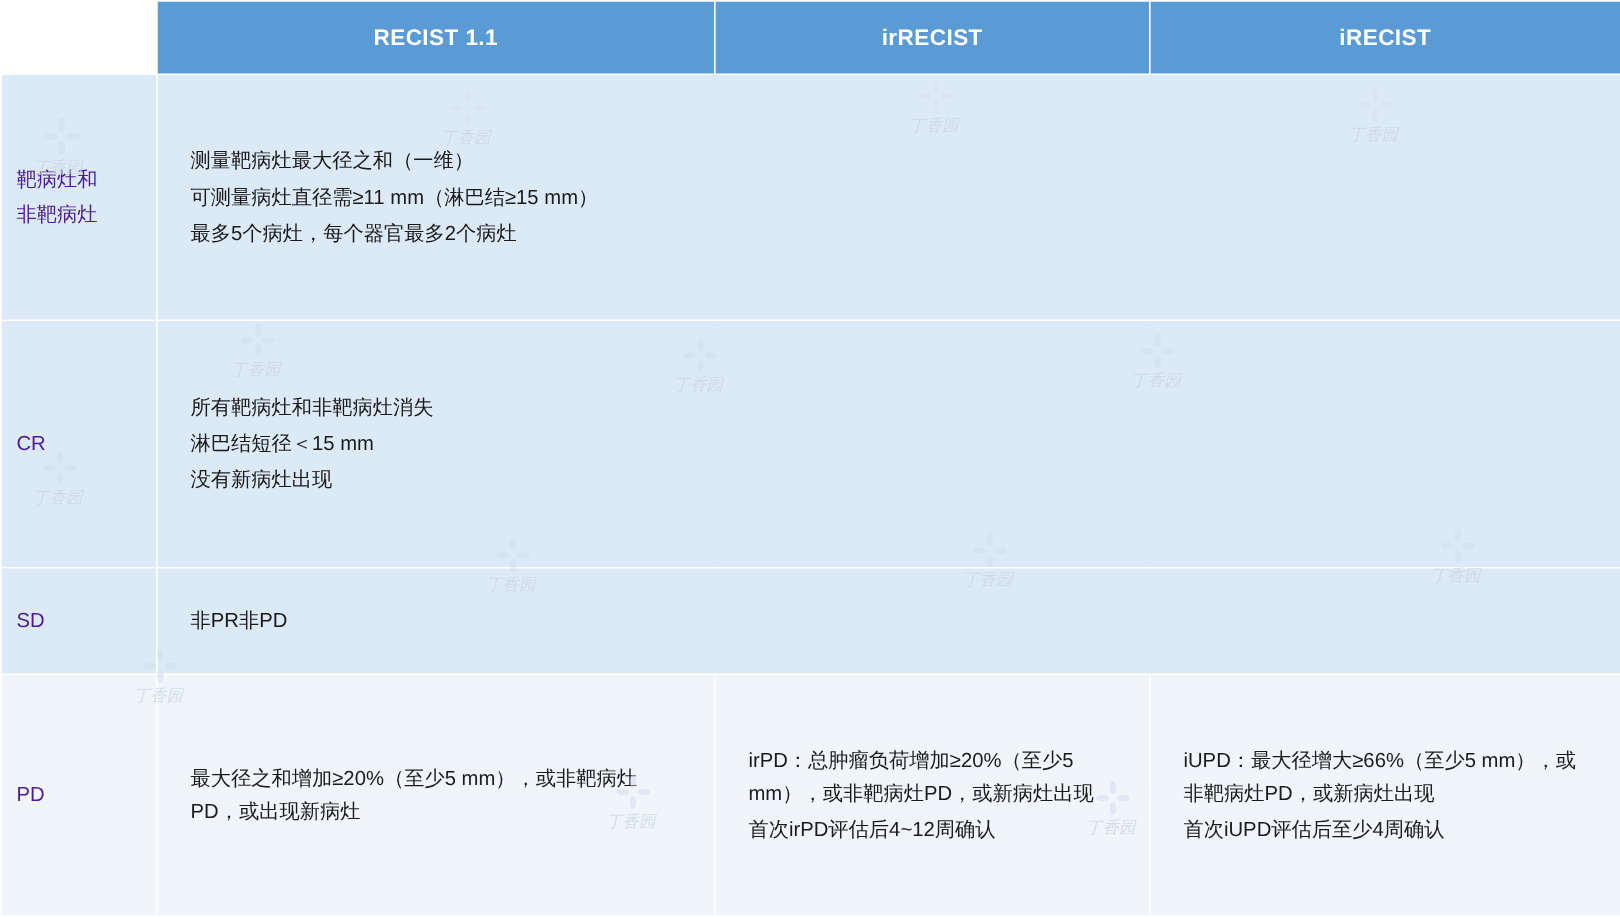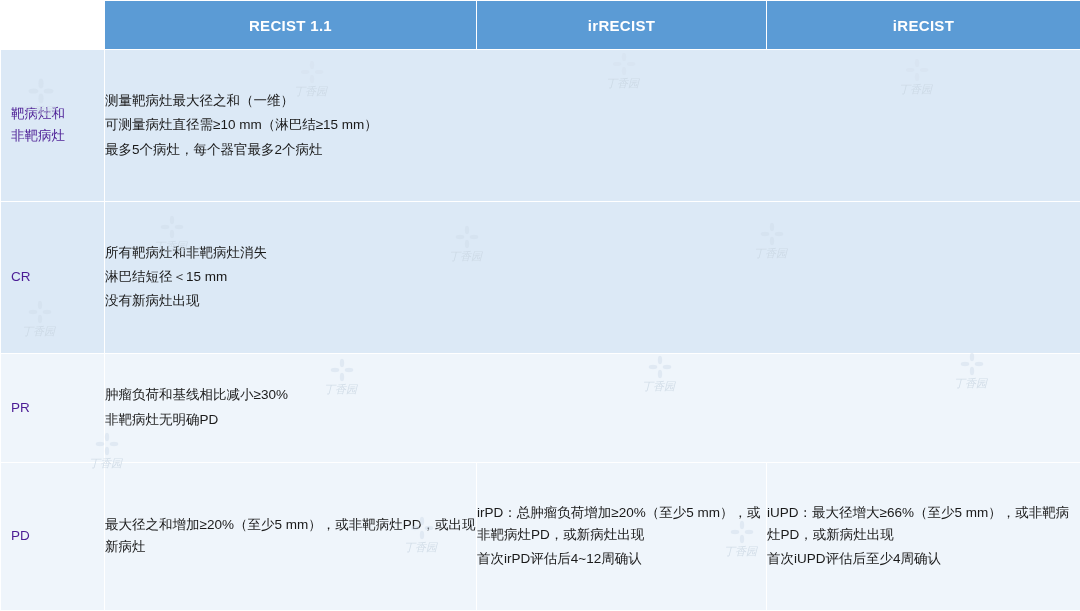--- a/index.html
+++ b/index.html
@@ -44,21 +44,21 @@
   thead th.corner {
     background: #ffffff;
     border: 1px solid #ffffff;
   }
 
   tbody td {
     border: 1px solid #ffffff;
     vertical-align: middle;
     font-size: 13.5px;
     color: #1a1a1a;
-    padding: 7px 0;
+    padding: 7px 22px;
     line-height: 1.65;
     margin-top: 32px;
   }
   tbody tr.odd td { background: #dce9f6; }
   tbody tr.even td { background: #eff5fb; }
 
   td.rowhead {
     font-size: 13.5px;
     color: #4c1d95;
     padding-left: 10px;
@@ -113,47 +113,46 @@
     </thead>
     <tbody>
 
       <tr class="odd">
         <td class="rowhead">
           <p>靶病灶和</p>
           <p>非靶病灶</p>
         </td>
         <td class="cell" colspan="3">
           <p>测量靶病灶最大径之和（一维）</p>
-          <p>可测量病灶直径需≥10 mm（淋巴结≥15 mm）</p>
+          <p>可测量病灶直径需≥11 mm（淋巴结≥15 mm）</p>
           <p>最多5个病灶，每个器官最多2个病灶</p>
         </td>
       </tr>
 
 
       <tr class="odd">
         <td class="rowhead">
           <p>CR</p>
         </td>
         <td class="cell" colspan="3">
           <p>所有靶病灶和非靶病灶消失</p>
           <p>淋巴结短径＜15 mm</p>
           <p>没有新病灶出现</p>
         </td>
       </tr>
 
-      <tr class="even">
+
+      <tr class="odd">
         <td class="rowhead">
-          <p>PR</p>
+          <p>SD</p>
         </td>
         <td class="cell" colspan="3">
-          <p>肿瘤负荷和基线相比减小≥30%</p>
-          <p>非靶病灶无明确PD</p>
-        </td>
-      </tr>
-
+          <p>非PR非PD</p>
+        </td>
+      </tr>
 
       <tr class="even">
         <td class="rowhead">
           <p>PD</p>
         </td>
         <td class="cell">
           <p>最大径之和增加≥20%（至少5 mm），或非靶病灶PD，或出现新病灶</p>
         </td>
         <td class="cell">
           <p>irPD：总肿瘤负荷增加≥20%（至少5 mm），或非靶病灶PD，或新病灶出现</p>

